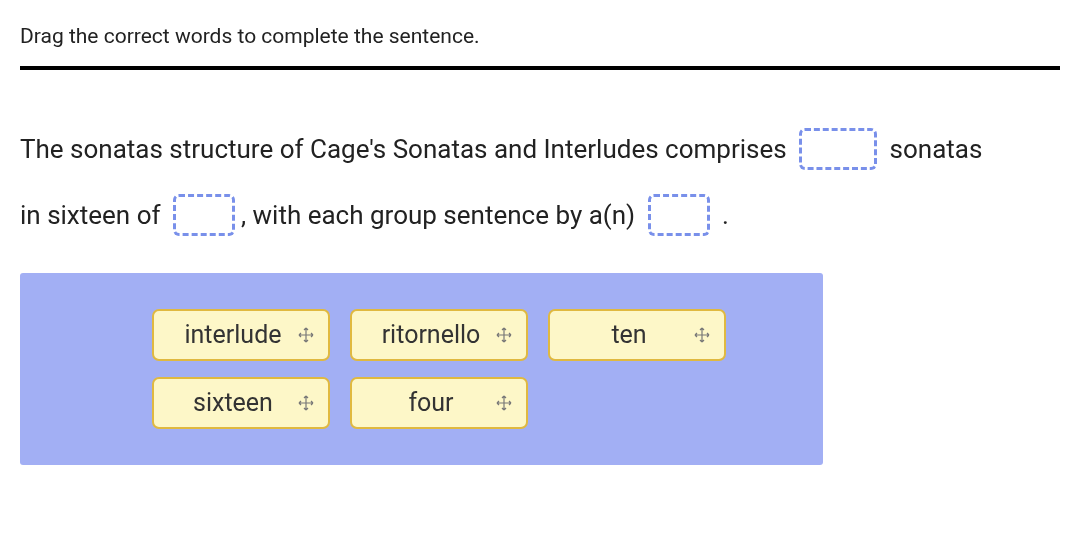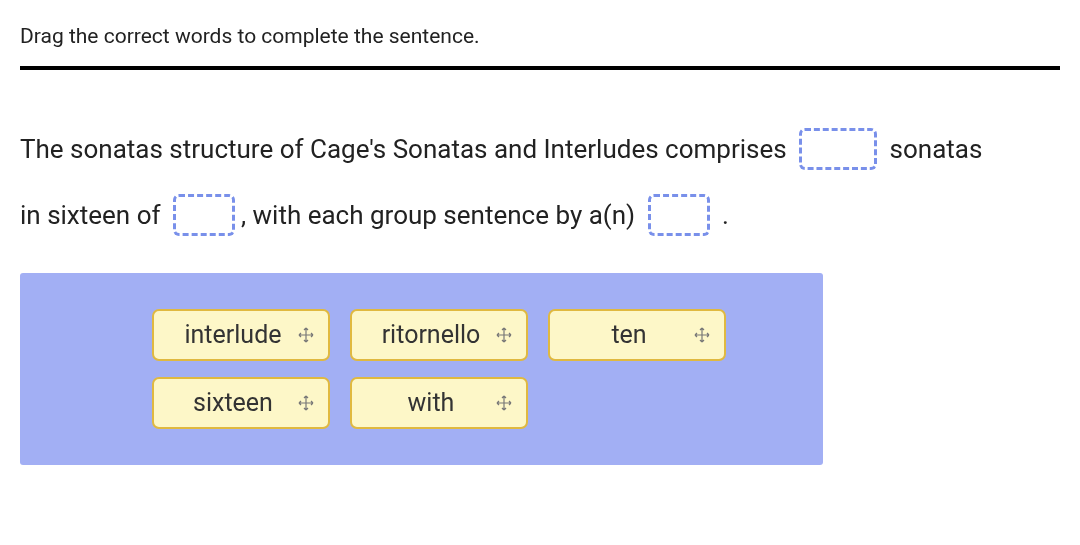--- a/index.html
+++ b/index.html
@@ -128,21 +128,21 @@
     </div>
     <div class="word-chip">
       <span class="label">sixteen</span>
       <span class="move-icon">
         <svg width="16" height="16" viewBox="0 0 16 16" fill="none" stroke="#777" stroke-width="1.2">
           <path d="M8 1 L6 3 M8 1 L10 3 M8 1 L8 15 M8 15 L6 13 M8 15 L10 13 M1 8 L3 6 M1 8 L3 10 M1 8 L15 8 M15 8 L13 6 M15 8 L13 10"></path>
         </svg>
       </span>
     </div>
     <div class="word-chip">
-      <span class="label">with</span>
+      <span class="label">four</span>
       <span class="move-icon">
         <svg width="16" height="16" viewBox="0 0 16 16" fill="none" stroke="#777" stroke-width="1.2">
           <path d="M8 1 L6 3 M8 1 L10 3 M8 1 L8 15 M8 15 L6 13 M8 15 L10 13 M1 8 L3 6 M1 8 L3 10 M1 8 L15 8 M15 8 L13 6 M15 8 L13 10"></path>
         </svg>
       </span>
     </div>
   </div>
 </div>
 
 </body></html>

